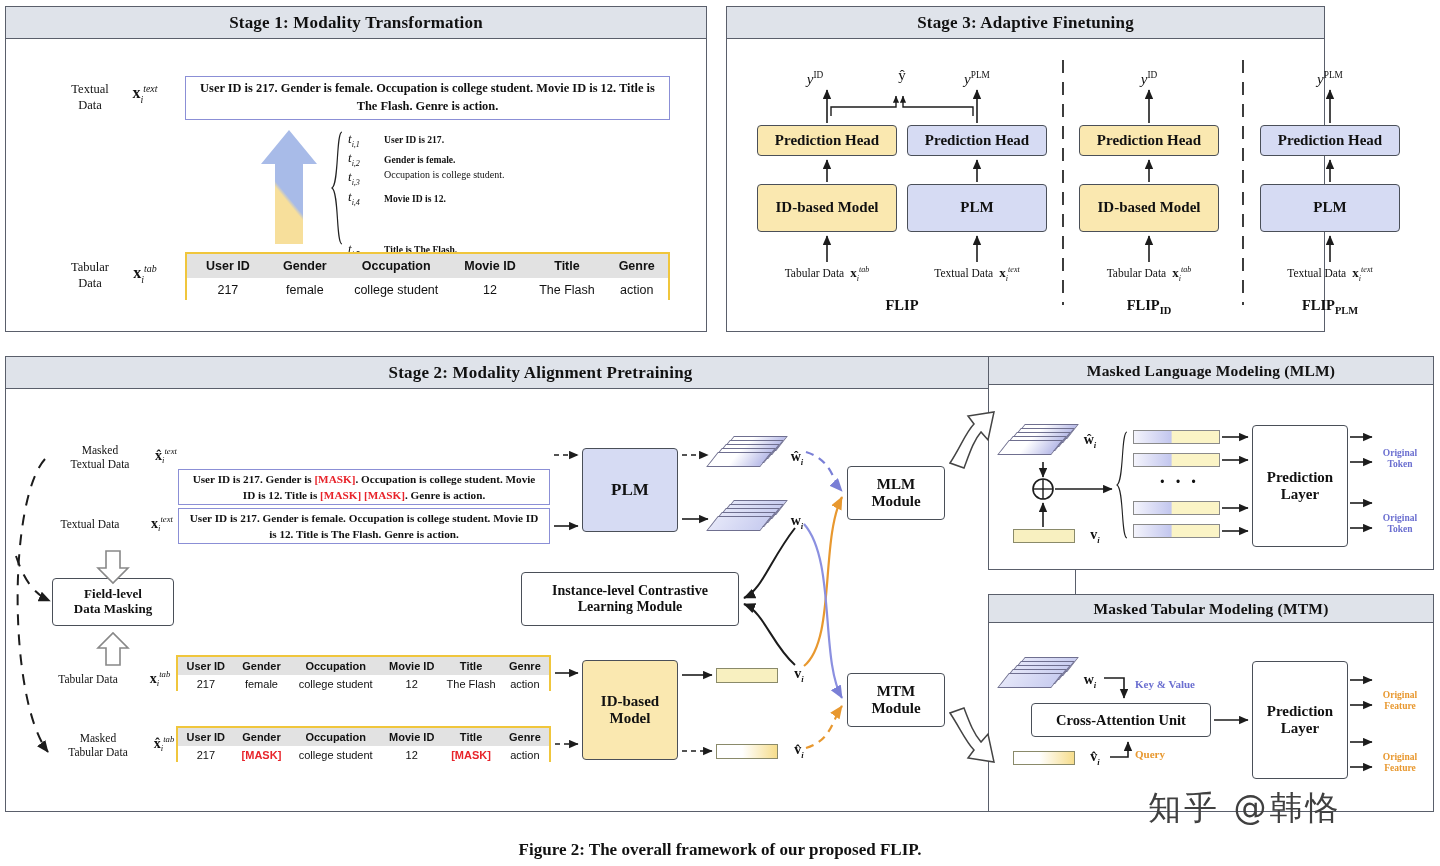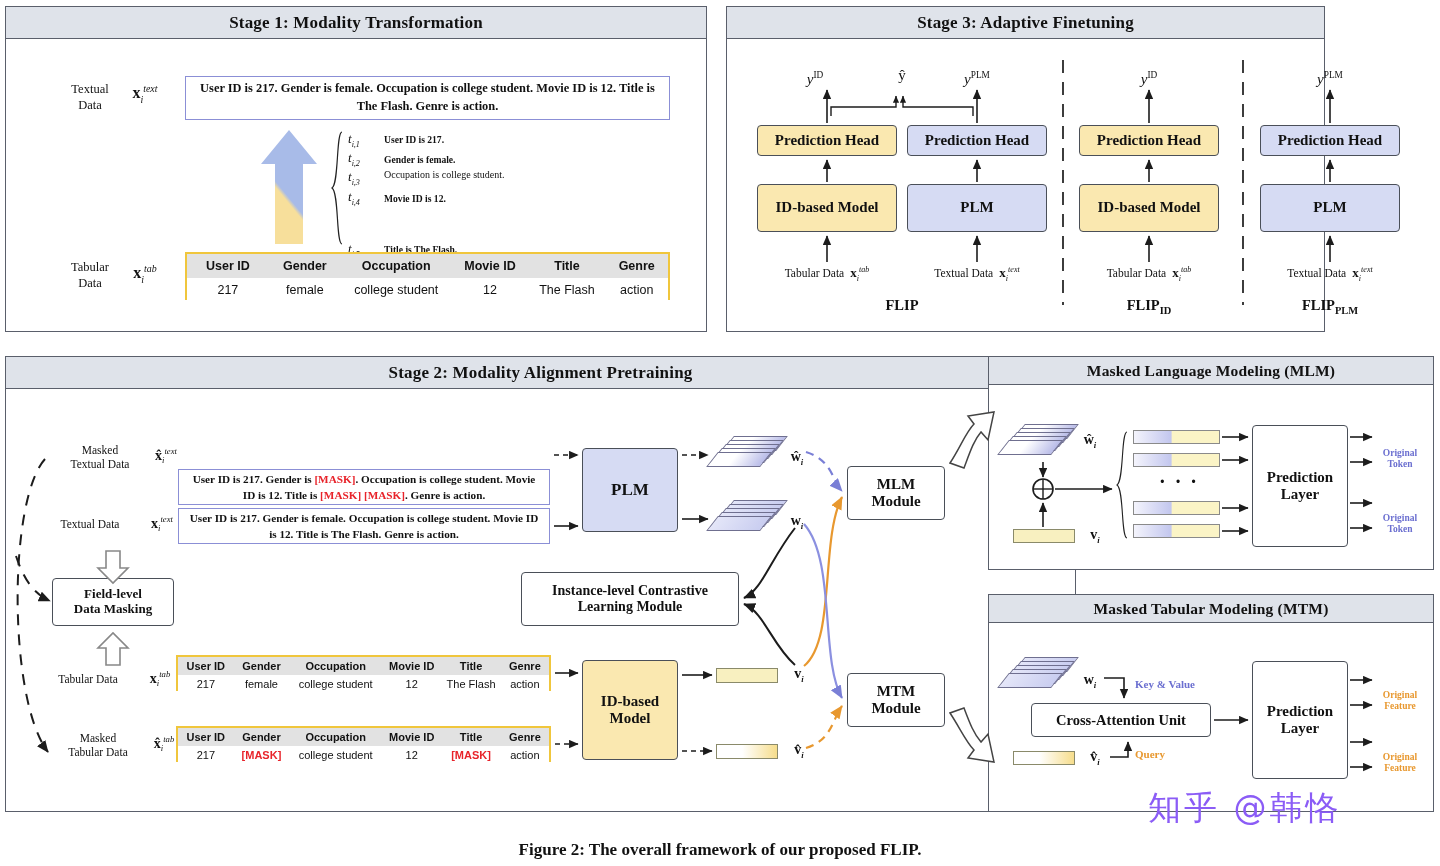--- a/index.html
+++ b/index.html
@@ -61,21 +61,21 @@
   .card.pl{background:linear-gradient(90deg,#e4e6f8 0%,#c9cdf0 100%);}
   .bar{position:absolute;border:1px solid #8a8a6a;box-sizing:border-box;}
   .bar.y{background:#f8f0c0;}
   .bar.wy{background:linear-gradient(90deg,#ffffff 0%,#ffffff 42%,#f6dd8c 100%);}
   .mrow{position:absolute;height:14px;border:1px solid #8a8a8a;box-sizing:border-box;
         background:linear-gradient(90deg,#f4f4fc 0%,#c2c6ee 44%,#fbf4c6 44.3%,#fbf4c6 100%);}
   .dots{position:absolute;font-size:20px;font-weight:bold;letter-spacing:2px;}
   .cap{
     position:absolute;width:100%;text-align:center;font-weight:bold;font-size:17px;
   }
-  .wm{position:absolute;font-size:33px;color:#8b5cf6;font-family:"DejaVu Sans",sans-serif;
+  .wm{position:absolute;font-size:33px;color:#404040;font-family:"DejaVu Sans",sans-serif;
       letter-spacing:3px;white-space:nowrap;}
   .sub-lbl{position:absolute;font-size:14.5px;font-weight:bold;}
   .smlab{position:absolute;font-size:9.5px;line-height:1.15;text-align:center;font-weight:bold;}
   .blue-t{color:#6b6fd0;}
   .org-t{color:#e8982f;}
 </style>
 </head>
 <body>
 
 <div class="panel" style="left:5px;top:6px;width:702px;height:326px;">

